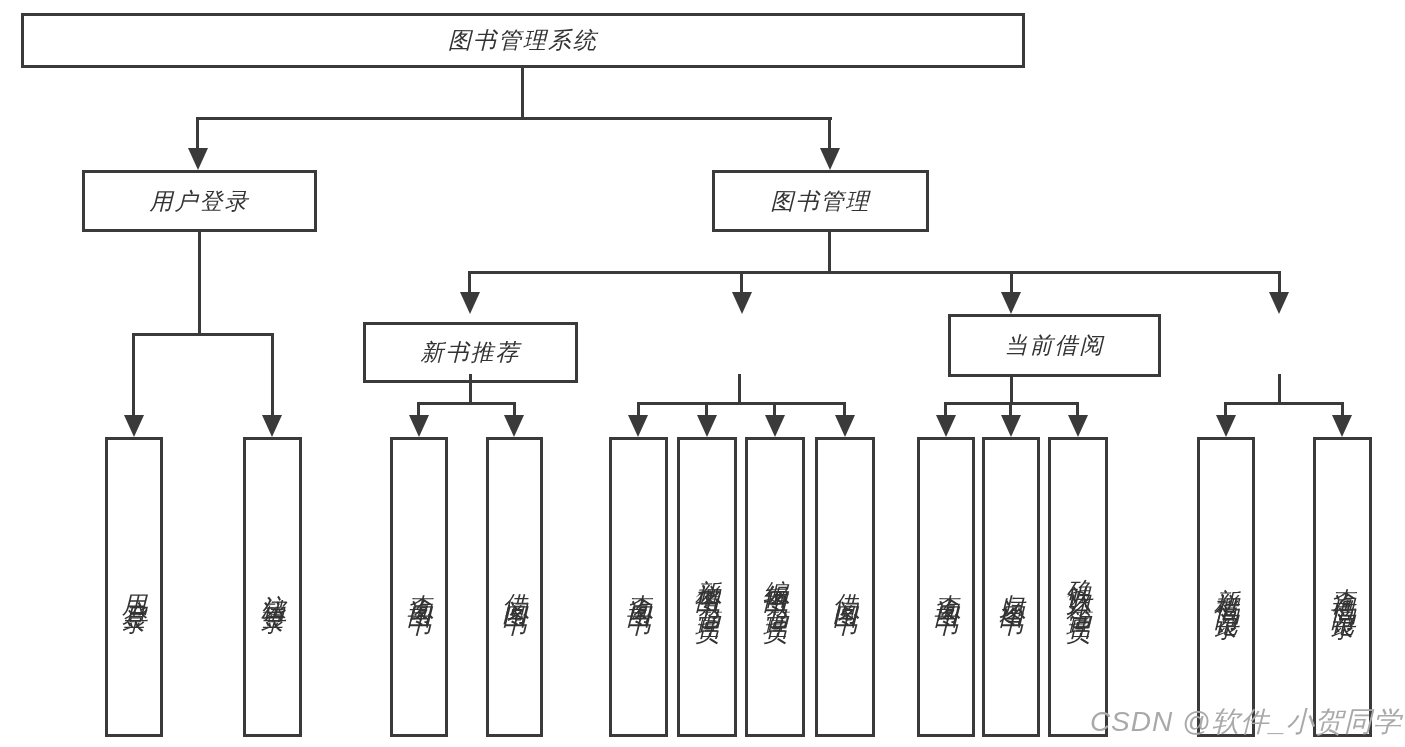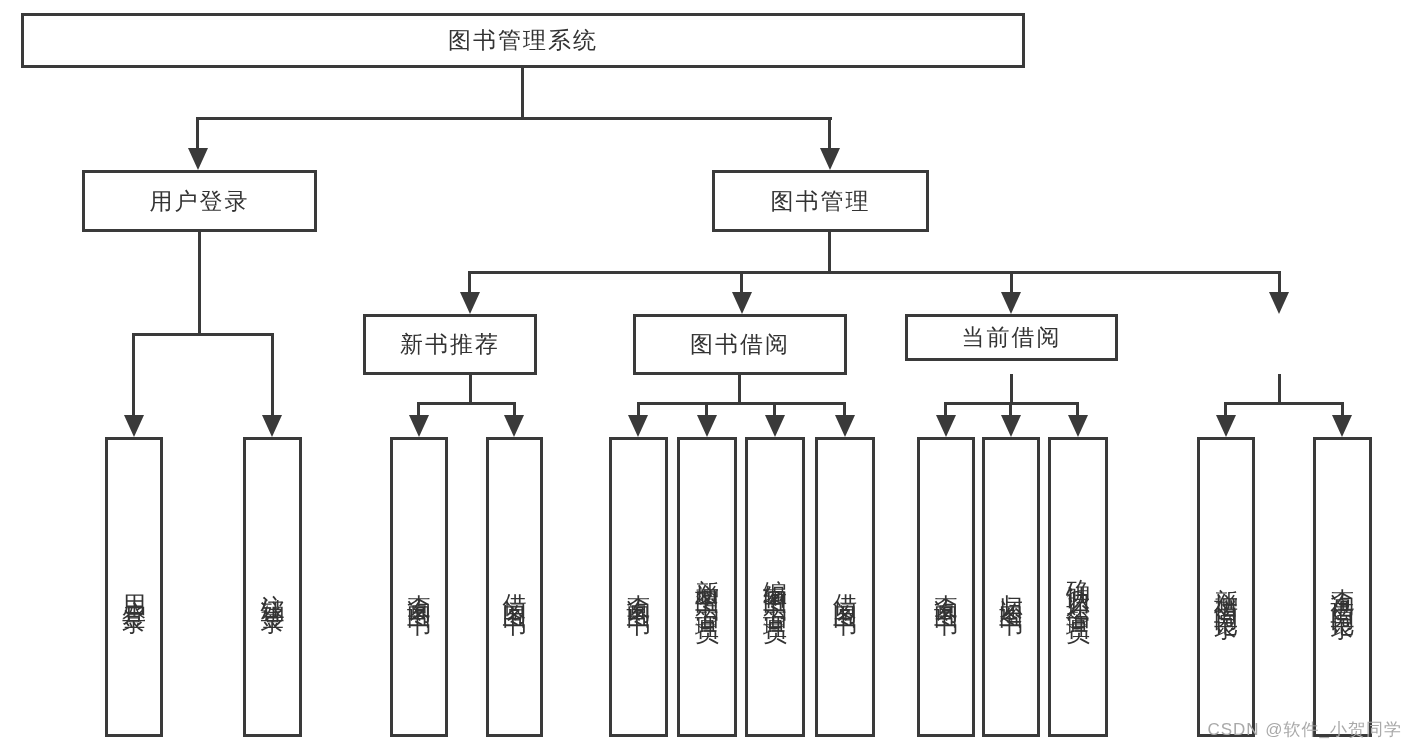--- a/index.html
+++ b/index.html
@@ -3,20 +3,21 @@
 <meta charset="utf-8">
 <style>
   html, body { margin: 0; padding: 0; background: #ffffff; }
   #canvas {
     position: relative;
     width: 1405px;
     height: 747px;
     background: var(--bg, #ffffff);
     font-family: "Liberation Sans", sans-serif;
     overflow: hidden;
+    font-style: italic;
   }
   .box {
     position: absolute;
     box-sizing: border-box;
     border: 3px solid var(--line, #3a3a3a);
     background: #ffffff;
     color: var(--text, #333333);
     display: flex;
     align-items: center;
     justify-content: center;
@@ -44,21 +45,21 @@
     position: absolute;
     width: 0; height: 0;
     border-left: 10px solid transparent;
     border-right: 10px solid transparent;
     border-top: 22px solid var(--line, #3a3a3a);
   }
   .watermark {
     position: absolute;
     right: 3px;
     bottom: 6px;
-    font-size: 17px;
+    font-size: 28px;
     letter-spacing: 1px;
     color: var(--wm, #a9a9a9);
     white-space: nowrap;
   }
 </style>
 </head>
 <body>
 
 <div id="canvas">
 
@@ -85,23 +86,22 @@
   <div class="hl" style="left:468px;top:271px;width:813px"></div>
   <div class="vl" style="left:468px;top:271px;height:23px"></div>
   <div class="arrow" style="left:460px;top:292px"></div>
   <div class="vl" style="left:740px;top:271px;height:23px"></div>
   <div class="arrow" style="left:732px;top:292px"></div>
   <div class="vl" style="left:1010px;top:271px;height:23px"></div>
   <div class="arrow" style="left:1001px;top:292px"></div>
   <div class="vl" style="left:1278px;top:271px;height:23px"></div>
   <div class="arrow" style="left:1269px;top:292px"></div>
 
-  <div class="box h" style="left:363px;top:314px;width:174px;height:61px">新书推荐</div>
-  <div class="box h" style="left:633px;top:314px;width:214px;height:61px">图书借阅</div>
-  <div class="box h" style="left:905px;top:314px;width:213px;height:47px">当前借阅</div>
+  <div class="box h" style="left:363px;top:322px;width:215px;height:61px">新书推荐</div>
+  <div class="box h" style="left:948px;top:314px;width:213px;height:63px">当前借阅</div>
 
   <div class="vl" style="left:469px;top:374px;height:31px"></div>
   <div class="hl" style="left:417px;top:402px;width:99px"></div>
   <div class="vl" style="left:417px;top:402px;height:15px"></div>
   <div class="arrow" style="left:409px;top:415px"></div>
   <div class="vl" style="left:513px;top:402px;height:15px"></div>
   <div class="arrow" style="left:504px;top:415px"></div>
 
   <div class="vl" style="left:738px;top:374px;height:31px"></div>
   <div class="hl" style="left:637px;top:402px;width:209px"></div>

